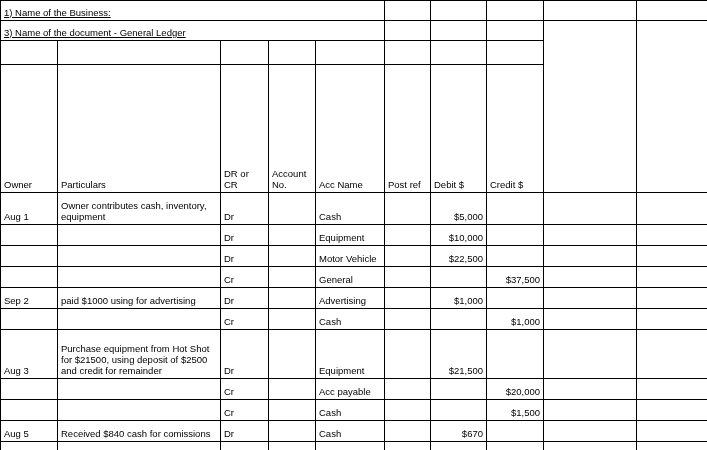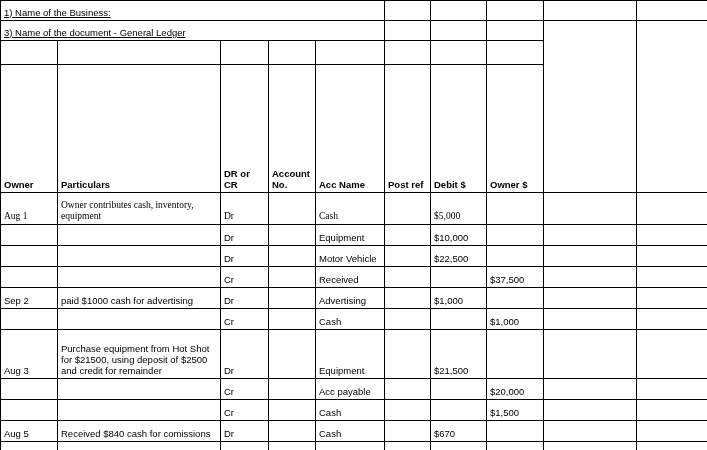--- a/index.html
+++ b/index.html
@@ -42,35 +42,36 @@
   col.c-drcr    { width: 48px; }
   col.c-accno   { width: 47px; }
   col.c-accname { width: 69px; }
   col.c-postref { width: 46px; }
   col.c-debit   { width: 56px; }
   col.c-credit  { width: 57px; }
   col.c-extra1  { width: 93px; }
   col.c-extra2  { width: 71px; }
 
   td.hdr {
-    font-weight: bold;
+    font-weight: normal;
     vertical-align: bottom;
   }
   td.titlecell {
     vertical-align: middle;
     height: 16px;
   }
   td.num {
+    text-align: right;
     white-space: nowrap;
   }
   td.mid { vertical-align: middle; text-decoration: underline; }
   tr.r-title td { height: 15px; }
   tr.r-spacer td { height: 19px; }
   tr.r-head td { height: 30px; }
-  tr.r-tall td { height: 27px; font-family: Liberation Serif, serif; }
+  tr.r-tall td { height: 27px; }
   tr.r-tall3 td { height: 44px; }
   tr.r-norm td { height: 16px; }
   td.pagelabel { vertical-align: bottom; }
   td.datecell { vertical-align: bottom; }
   td.partcell { vertical-align: top; }
 </style>
 </head>
 <body>
 
 <div id="ledger-wrap">
@@ -119,21 +120,21 @@
       </tr>
 
       <tr class="r-head">
         <td class="hdr">Owner</td>
         <td class="hdr">Particulars</td>
         <td class="hdr"><span>DR or</span><br><span>CR</span></td>
         <td class="hdr"><span>Account</span><br><span>No.</span></td>
         <td class="hdr">Acc Name</td>
         <td class="hdr">Post ref</td>
         <td class="hdr">Debit $</td>
-        <td class="hdr">Owner $</td>
+        <td class="hdr">Credit $</td>
         <td class="pagelabel">1.39 page 118</td>
       </tr>
 
     <tr class="r-tall">
           <td class="datecell">Aug 1</td>
           <td class="partcell">Owner contributes cash, inventory, equipment</td>
           <td>Dr</td>
           <td></td>
           <td>Cash</td>
           <td></td>
@@ -164,30 +165,30 @@
           <td class="num">$22,500</td>
           <td class="num"></td>
           <td></td>
           <td></td>
         </tr>
         <tr class="r-norm">
           <td class="datecell"></td>
           <td class="partcell"></td>
           <td>Cr</td>
           <td></td>
-          <td>Received</td>
+          <td>General</td>
           <td></td>
           <td class="num"></td>
           <td class="num">$37,500</td>
           <td></td>
           <td></td>
         </tr>
         <tr class="r-norm">
           <td class="datecell">Sep 2</td>
-          <td class="partcell">paid $1000 cash for advertising</td>
+          <td class="partcell">paid $1000 using for advertising</td>
           <td>Dr</td>
           <td></td>
           <td>Advertising</td>
           <td></td>
           <td class="num">$1,000</td>
           <td class="num"></td>
           <td></td>
           <td></td>
         </tr>
         <tr class="r-norm">

